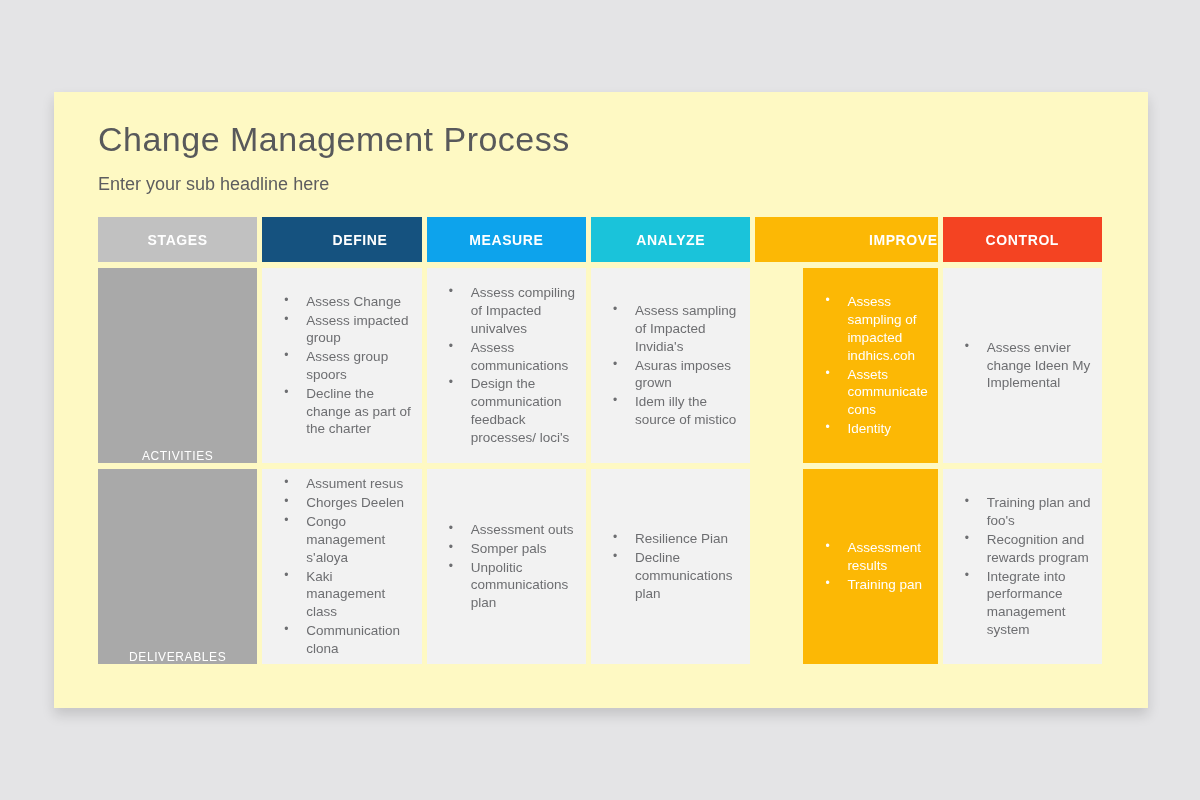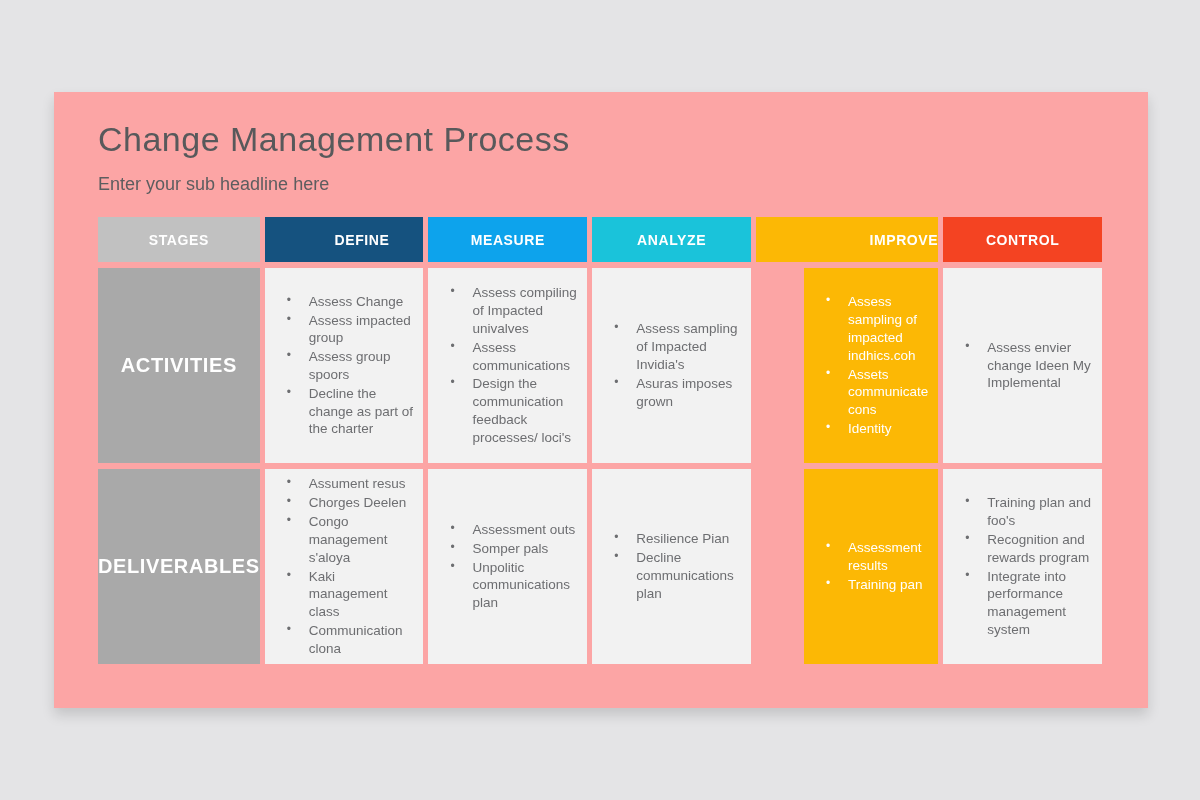--- a/index.html
+++ b/index.html
@@ -7,21 +7,21 @@
   body {
     background: #e4e4e6;
     font-family: "Liberation Sans", "DejaVu Sans", sans-serif;
     position: relative;
     overflow: hidden;
   }
   .slide {
     position: absolute;
     left: 54px; top: 92px;
     width: 1094px; height: 616px;
-    background: #fca5a5;
+    background: #fef9c3;
     box-shadow: 0 7px 12px rgba(0,0,0,0.14);
   }
   .title {
     position: absolute;
     left: 44px; top: 28px;
     font-size: 34px;
     font-weight: 500;
     color: #58595b;
     letter-spacing: 0.5px;
   }
@@ -45,25 +45,25 @@
     display: flex;
     align-items: center;
     justify-content: center;
     color: #ffffff;
     font-size: 14px;
     font-weight: bold;
     letter-spacing: 0.6px;
   }
   .row-label {
     display: flex;
-    align-items: center;
+    align-items: flex-end;
     justify-content: center;
     color: #ffffff;
-    font-size: 20px;
-    font-weight: bold;
+    font-size: 12px;
+    font-weight: normal;
     letter-spacing: 0.6px;
   }
   .cell {
     display: flex;
     align-items: center;
     padding: 12px 10px;
     font-size: 13.5px;
     line-height: 1.32;
     color: #6d6e71;
   }
@@ -128,20 +128,21 @@
       <ul>
           <li>Assess compiling of Impacted univalves</li>
           <li>Assess communications</li>
           <li>Design the communication feedback processes/ loci's</li>
         </ul>
     </div>
     <div class="cell" style="background: rgb(242, 242, 242);">
       <ul>
           <li>Assess sampling of Impacted Invidia's</li>
           <li>Asuras imposes grown</li>
+          <li>Idem illy the source of mistico</li>
         </ul>
     </div>
     <div class="cell highlight" style="background: rgb(252, 184, 5);">
       <ul>
           <li>Assess sampling of impacted indhics.coh</li>
           <li>Assets communicate cons</li>
           <li>Identity</li>
         </ul>
     </div>
     <div class="cell" style="background: rgb(242, 242, 242);">

